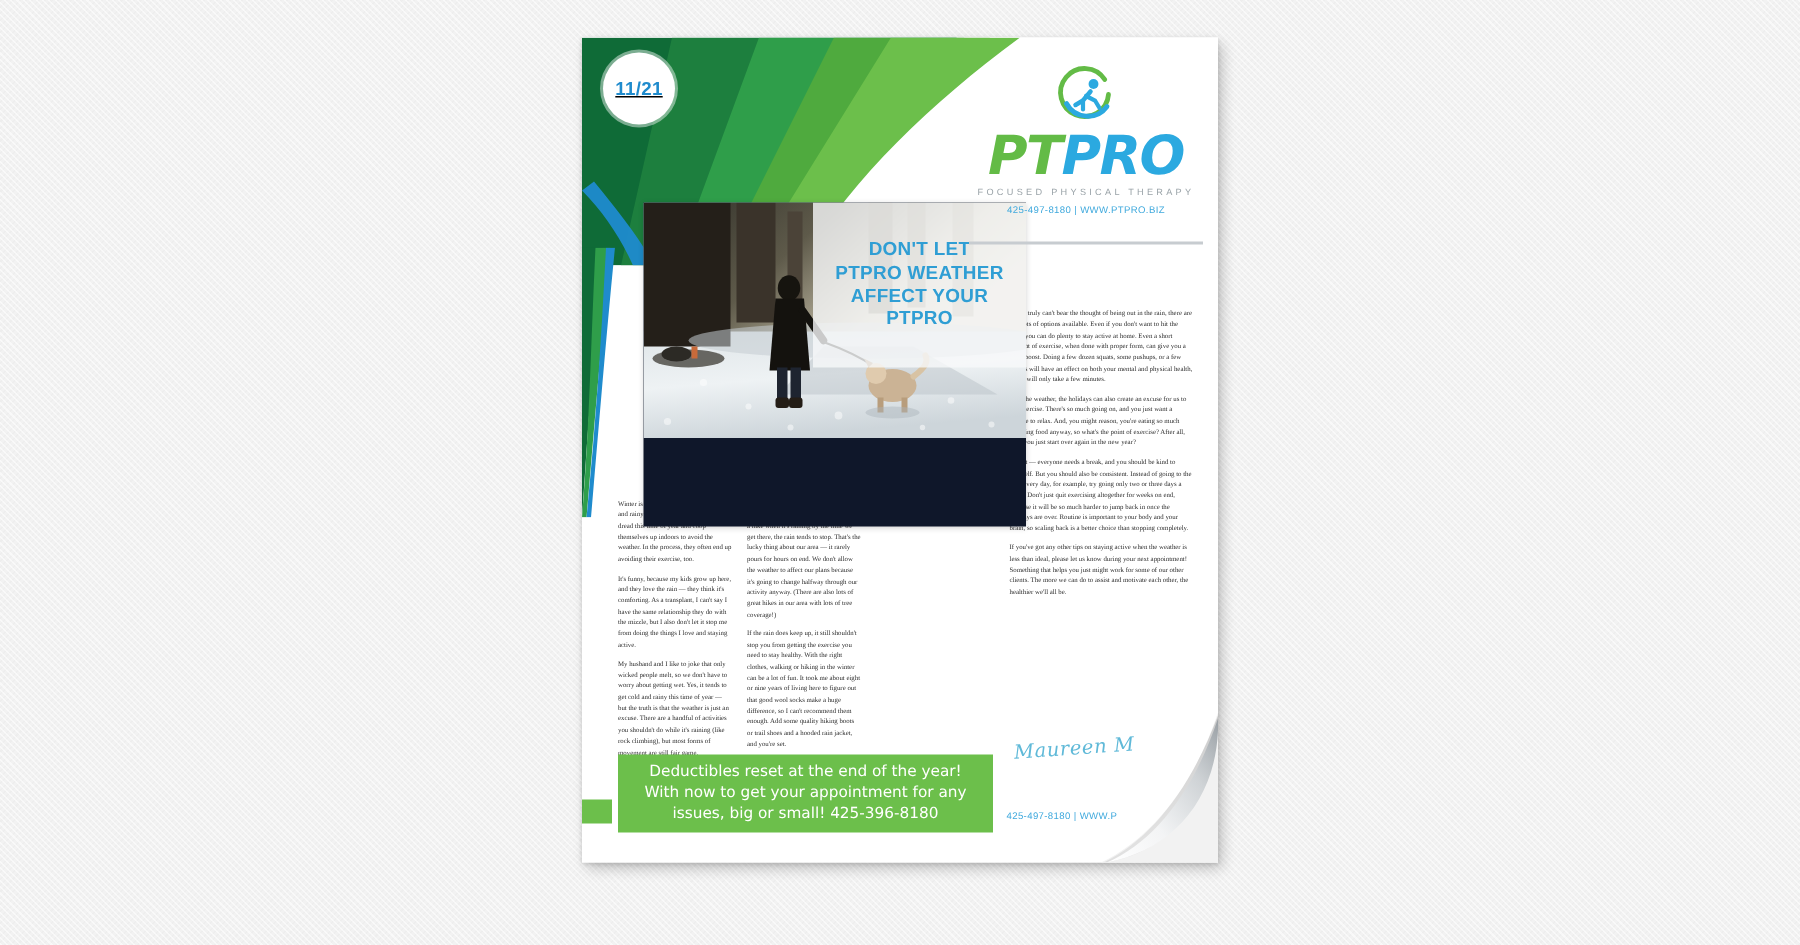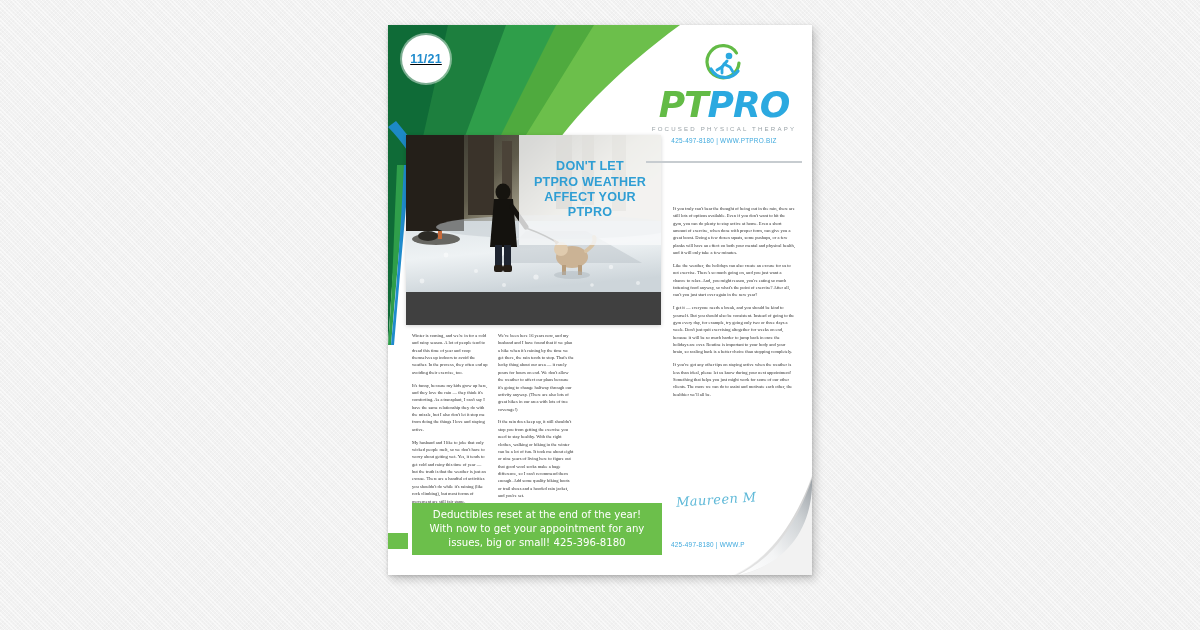--- a/index.html
+++ b/index.html
@@ -120,25 +120,25 @@
     top: 136px;
     width: 156px;
     height: 2px;
     background: #c7ccd0;
     z-index: 6;
   }
 
   
   .hero {
     position: absolute;
-    left: 18px;
+    left: 41px;
     top: 110px;
     width: 255px;
-    height: 190px;
-    background: #404040;
+    height: 216px;
+    background: #0f172a;
     box-shadow: 0 1px 4px rgba(0,0,0,0.18);
     z-index: 5;
     overflow: hidden;
   }
   .hero-photo {
     position: absolute;
     left: 0; top: 0;
     width: 255px; height: 157px;
     overflow: hidden;
     background: #cfd6da;

